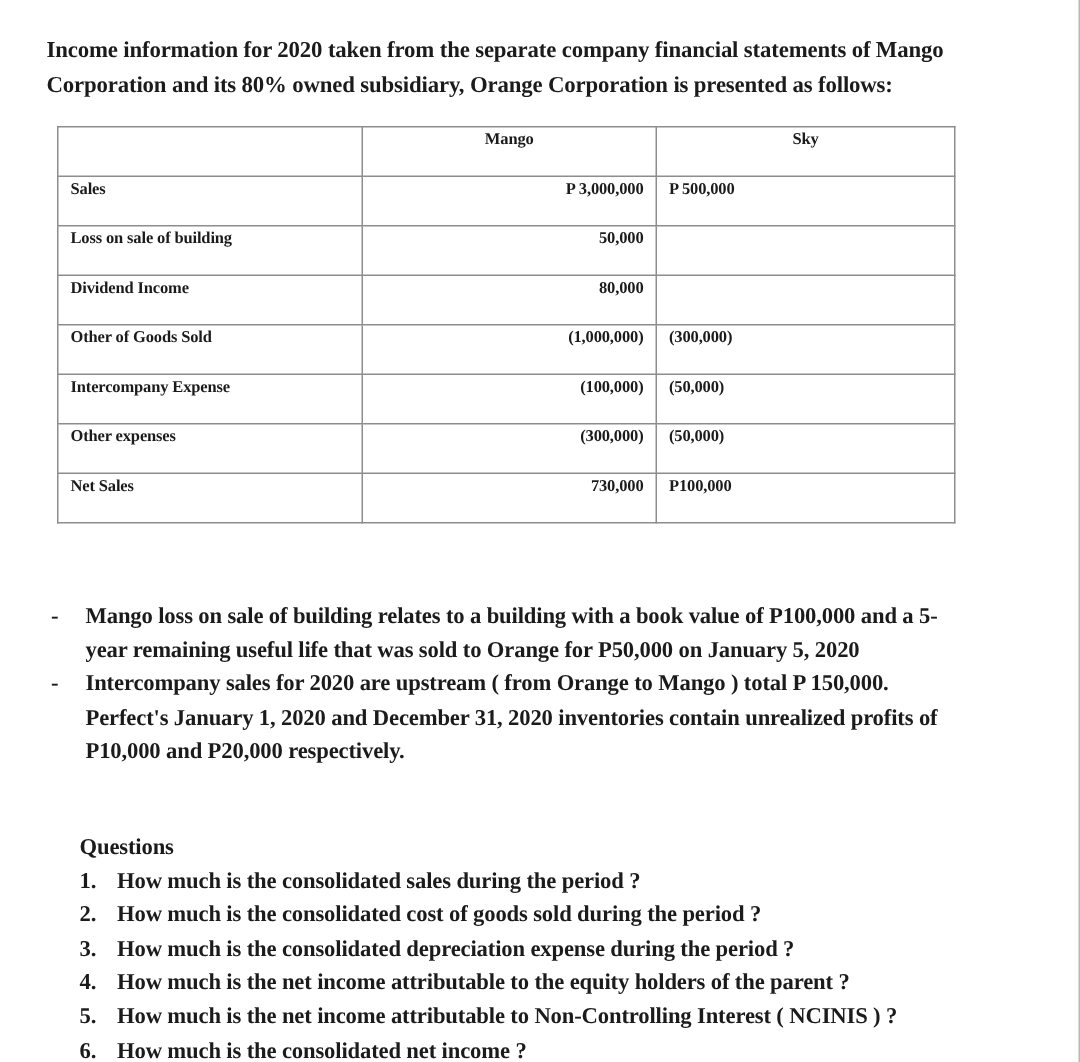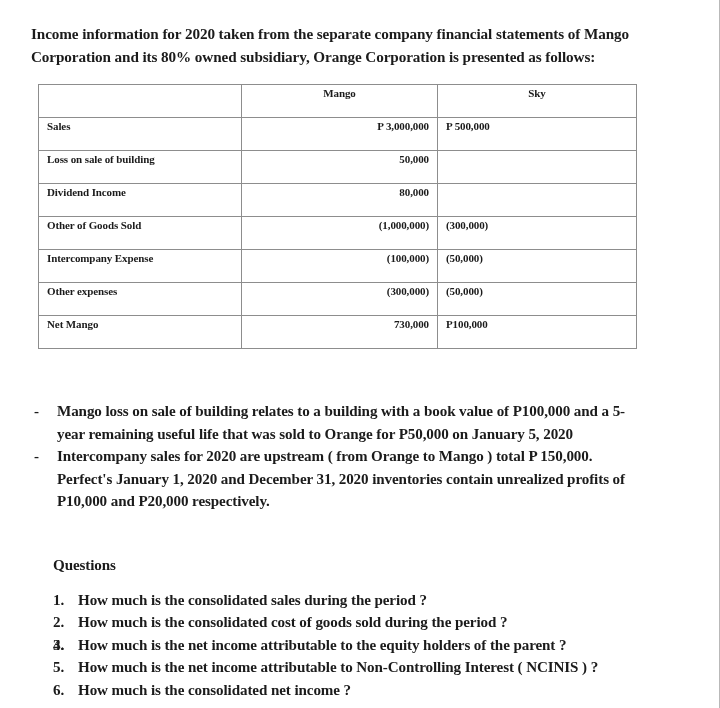--- a/index.html
+++ b/index.html
@@ -89,21 +89,21 @@
   .questions {
     position: absolute;
     left: 53px;
     top: 554px;
     width: 620px;
     font-size: 15.1px;
     line-height: 22.6px;
     font-weight: 600;
     letter-spacing: -0.1px;
   }
-  .q-title { margin-bottom: 12px; }
+  .q-title { margin-bottom: 0px; }
   .q-item {
     position: relative;
     padding-left: 25px;
   }
   .q-item .q-num {
     position: absolute;
     left: 0;
     top: 0;
   }
 </style>
@@ -147,21 +147,21 @@
         <td class="col-label">Intercompany Expense</td>
         <td class="col-mango">(100,000)</td>
         <td class="col-sky">(50,000)</td>
       </tr>
       <tr>
         <td class="col-label">Other expenses</td>
         <td class="col-mango">(300,000)</td>
         <td class="col-sky">(50,000)</td>
       </tr>
       <tr>
-        <td class="col-label">Net Mango</td>
+        <td class="col-label">Net Sales</td>
         <td class="col-mango">730,000</td>
         <td class="col-sky">P100,000</td>
       </tr>
     </tbody>
   </table>
 
   <div class="notes">
     <div class="note">
       <span class="dash">-</span>
       <span>Mango loss on sale of building relates to a building with a book value of P100,000 and a 5-year remaining useful life that was sold to Orange for P50,000 on January 5, 2020</span>
@@ -177,20 +177,21 @@
     <div class="q-item">
       <span class="q-num">1.</span>
       <span>How much is the consolidated sales during the period ?</span>
     </div>
     <div class="q-item">
       <span class="q-num">2.</span>
       <span>How much is the consolidated cost of goods sold during the period ?</span>
     </div>
     <div class="q-item">
       <span class="q-num">3.</span>
+      <span>How much is the consolidated depreciation expense during the period ?</span>
     </div>
     <div class="q-item">
       <span class="q-num">4.</span>
       <span>How much is the net income attributable to the equity holders of the parent ?</span>
     </div>
     <div class="q-item">
       <span class="q-num">5.</span>
       <span>How much is the net income attributable to Non-Controlling Interest ( NCINIS ) ?</span>
     </div>
     <div class="q-item">

